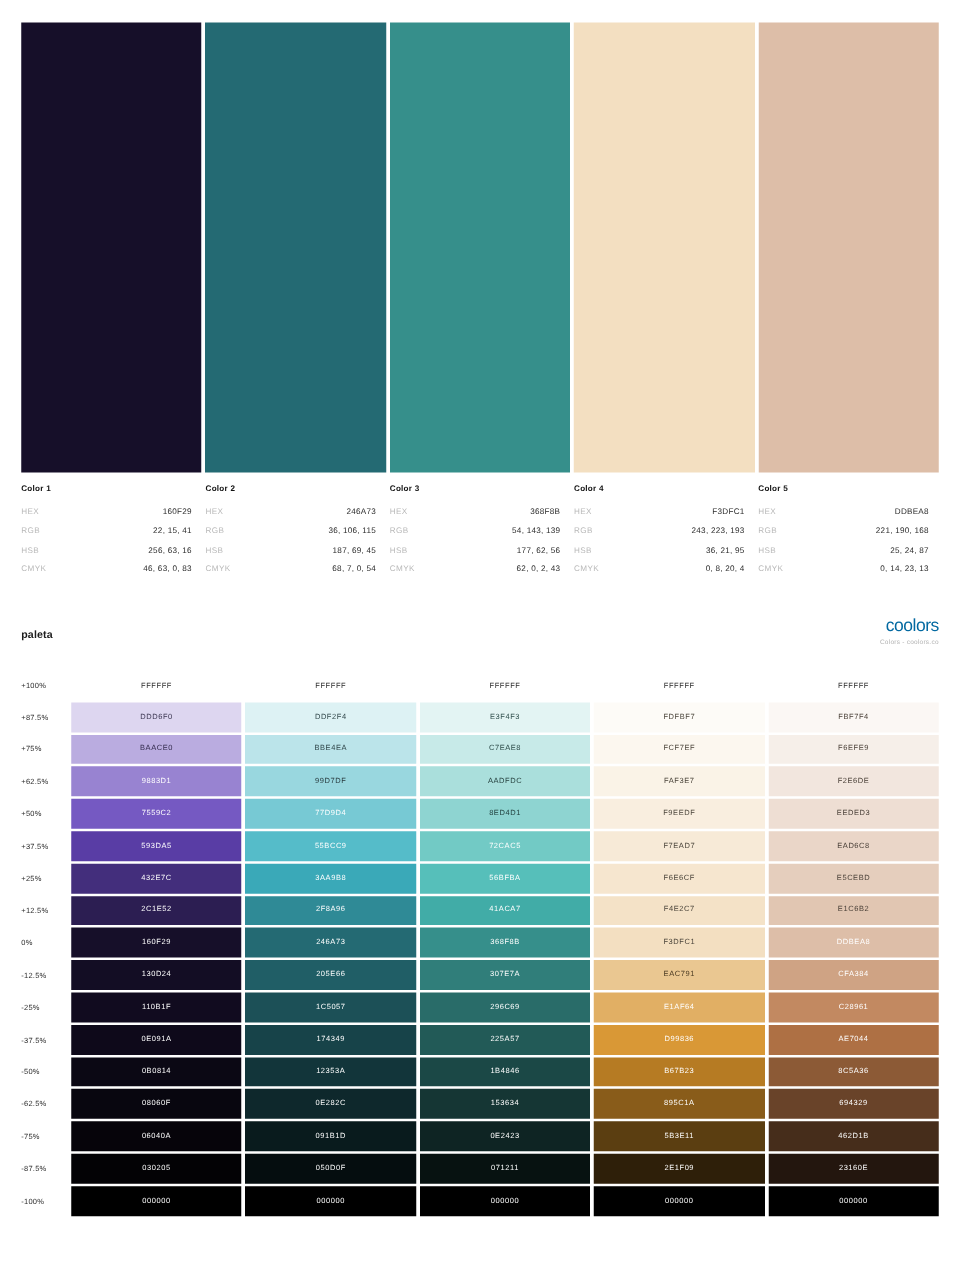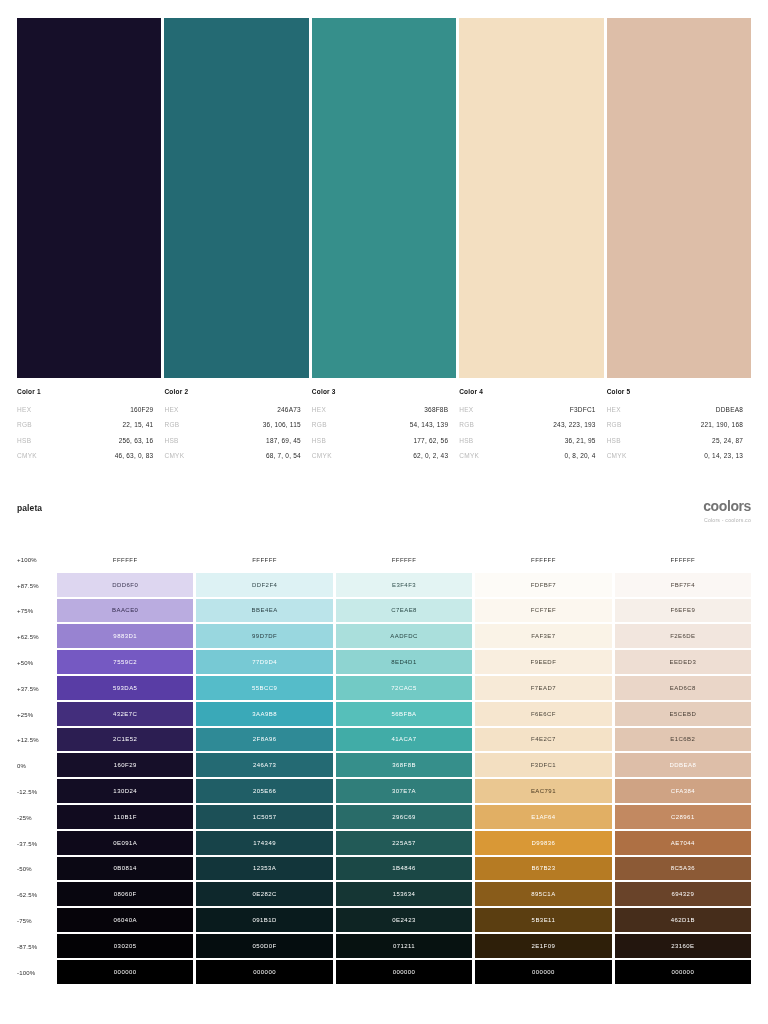--- a/index.html
+++ b/index.html
@@ -43,37 +43,37 @@
     font-size: 6.5px;
     line-height: 1;
     padding: 4.5px 0;
   }
   .info-key { color: #b9b9b9; letter-spacing: .3px; }
   .info-val { color: #2b2b2b; letter-spacing: .2px; }
 
   
   .brandbar {
     display: flex;
-    align-items: flex-start;
+    align-items: center;
     justify-content: space-between;
-    margin: 35px 17px 0 17px;
+    margin: 24px 17px 0 17px;
     height: 34px;
   }
   .doc-title {
     font-size: 8.5px;
     font-weight: bold;
     color: #1d1d1d;
     letter-spacing: .1px;
     padding-top: 4px;
   }
   .brand { text-align: right; }
   .brand-logo {
     font-size: 14px;
-    font-weight: bold;
-    color: #737373;
+    font-weight: normal;
+    color: #0369a1;
     letter-spacing: -0.4px;
     line-height: 1;
   }
   .brand-sub {
     font-size: 5.2px;
     color: #b2b2b2;
     letter-spacing: .2px;
     margin-top: 4px;
   }
 

